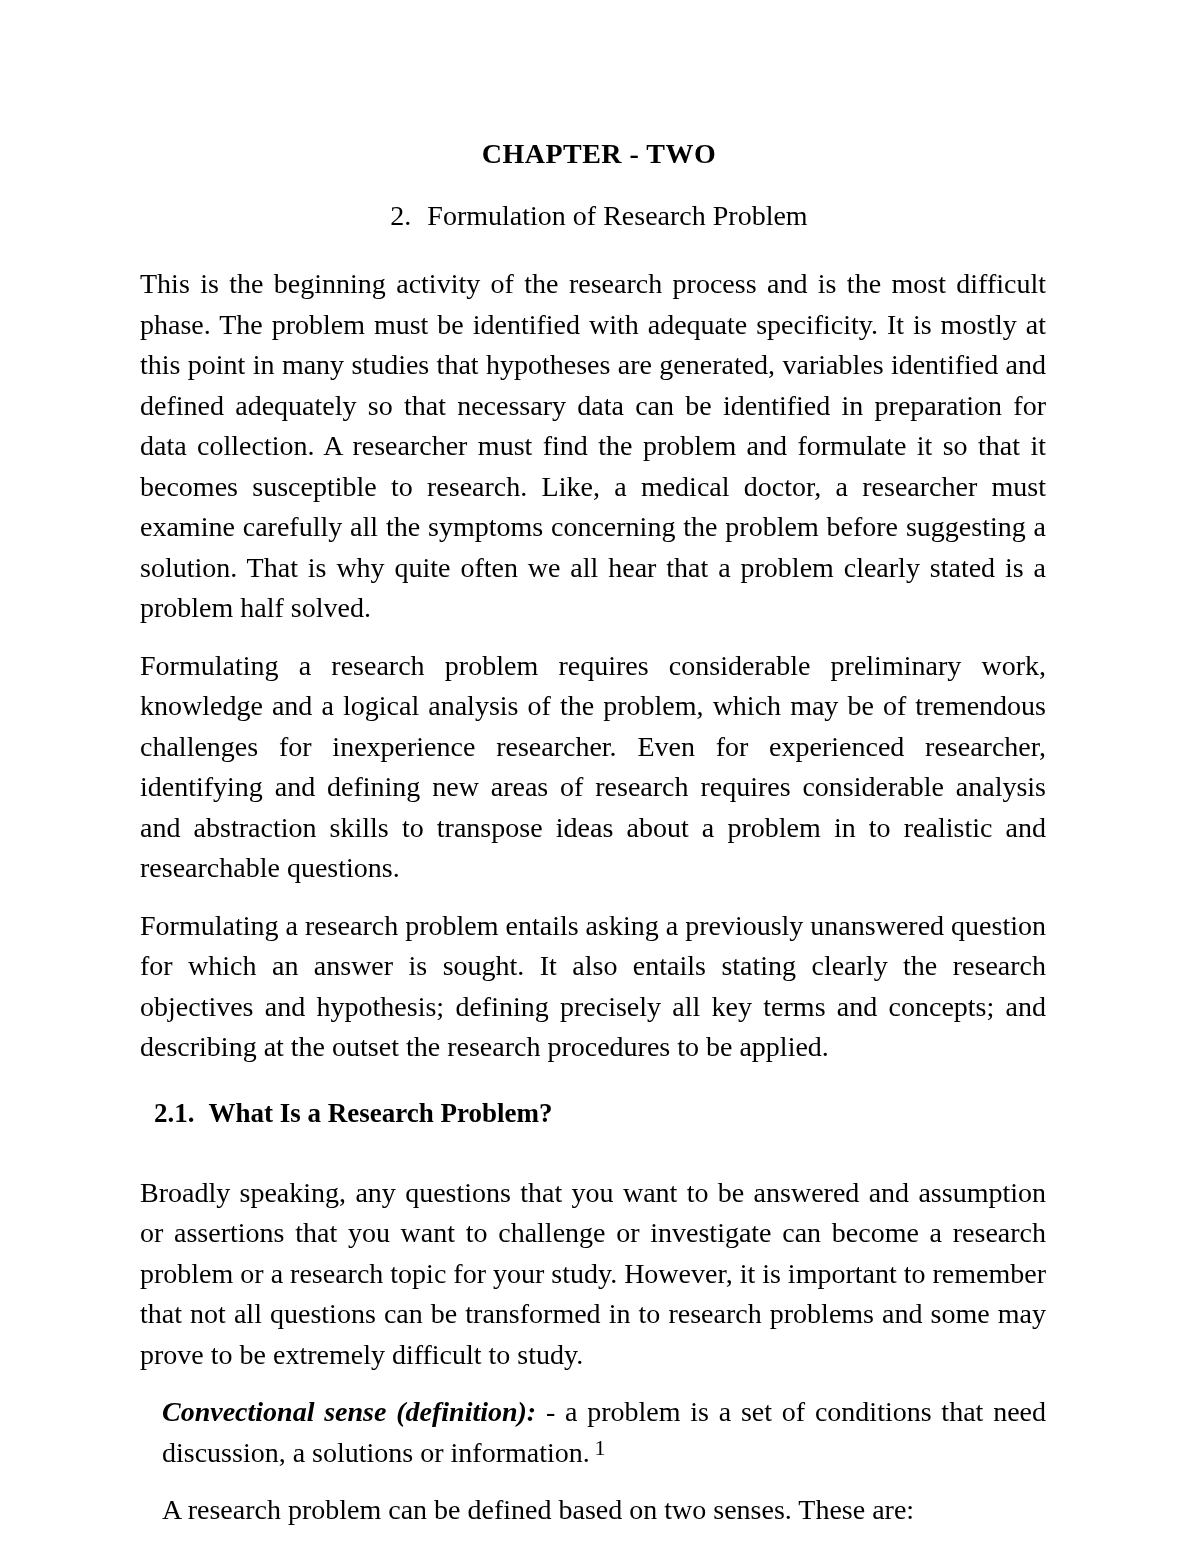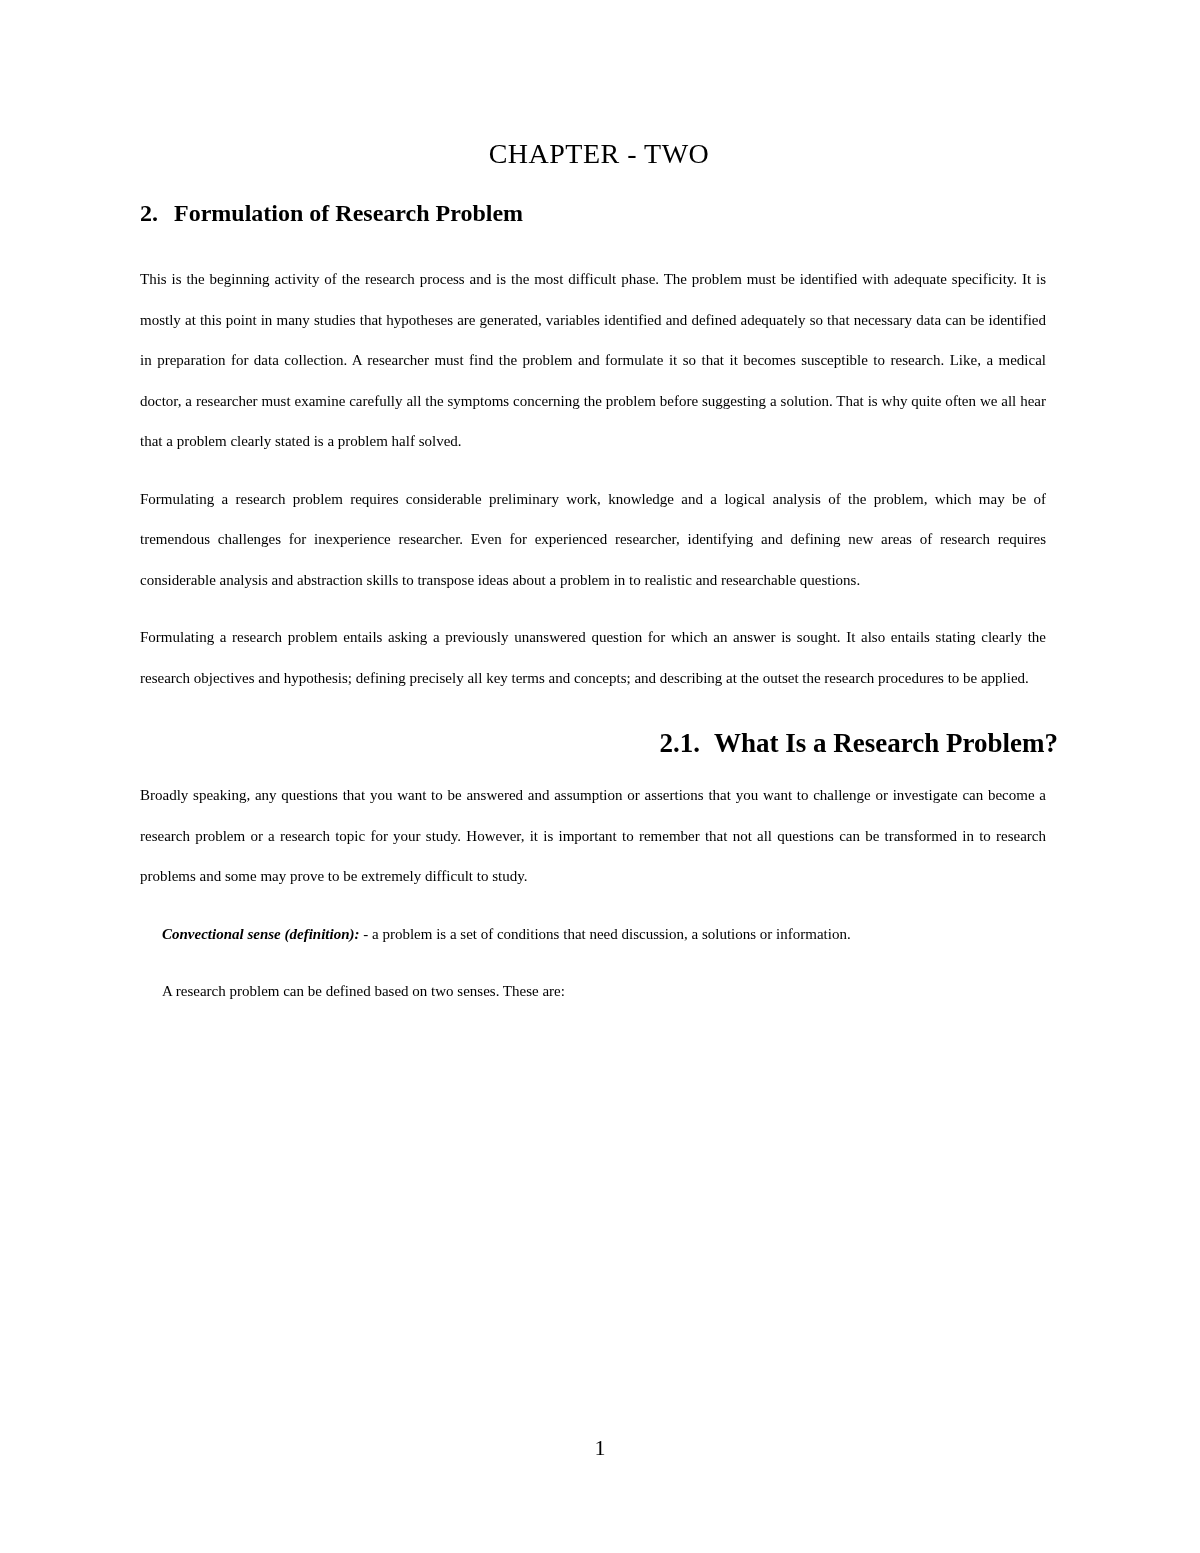--- a/index.html
+++ b/index.html
@@ -14,45 +14,45 @@
     margin: 0 auto;
     background: #ffffff;
     color: #000000;
     font-family: "Liberation Serif", "DejaVu Serif", serif;
     box-sizing: border-box;
     padding: 138px 142px 0 140px;
     overflow: hidden;
   }
   .chapter-heading {
     font-size: 28px;
-    font-weight: normal;
+    font-weight: bold;
     text-align: center;
     margin: 0 0 30px 0;
     letter-spacing: 0.5px;
   }
   .section-heading {
-    font-size: 24px;
-    font-weight: bold;
+    font-size: 28px;
+    font-weight: normal;
+    text-align: center;
     margin: 0 0 32px 0;
   }
   .section-heading .num {
     margin-right: 16px;
   }
   p.body {
-    font-size: 15px;
+    font-size: 28px;
     line-height: 40.5px;
     text-align: justify;
     margin: 0 12px 17px 0;
   }
   .subsection-heading {
     font-size: 27px;
     font-weight: bold;
-    margin: 30px 0 16px 0;
+    margin: 30px 0 44px 0;
     padding-left: 14px;
-    text-align: right;
   }
   .subsection-heading .num {
     margin-right: 14px;
   }
   .indented {
     margin-left: 22px !important;
   }
   .def-term {
     font-weight: bold;
     font-style: italic;

